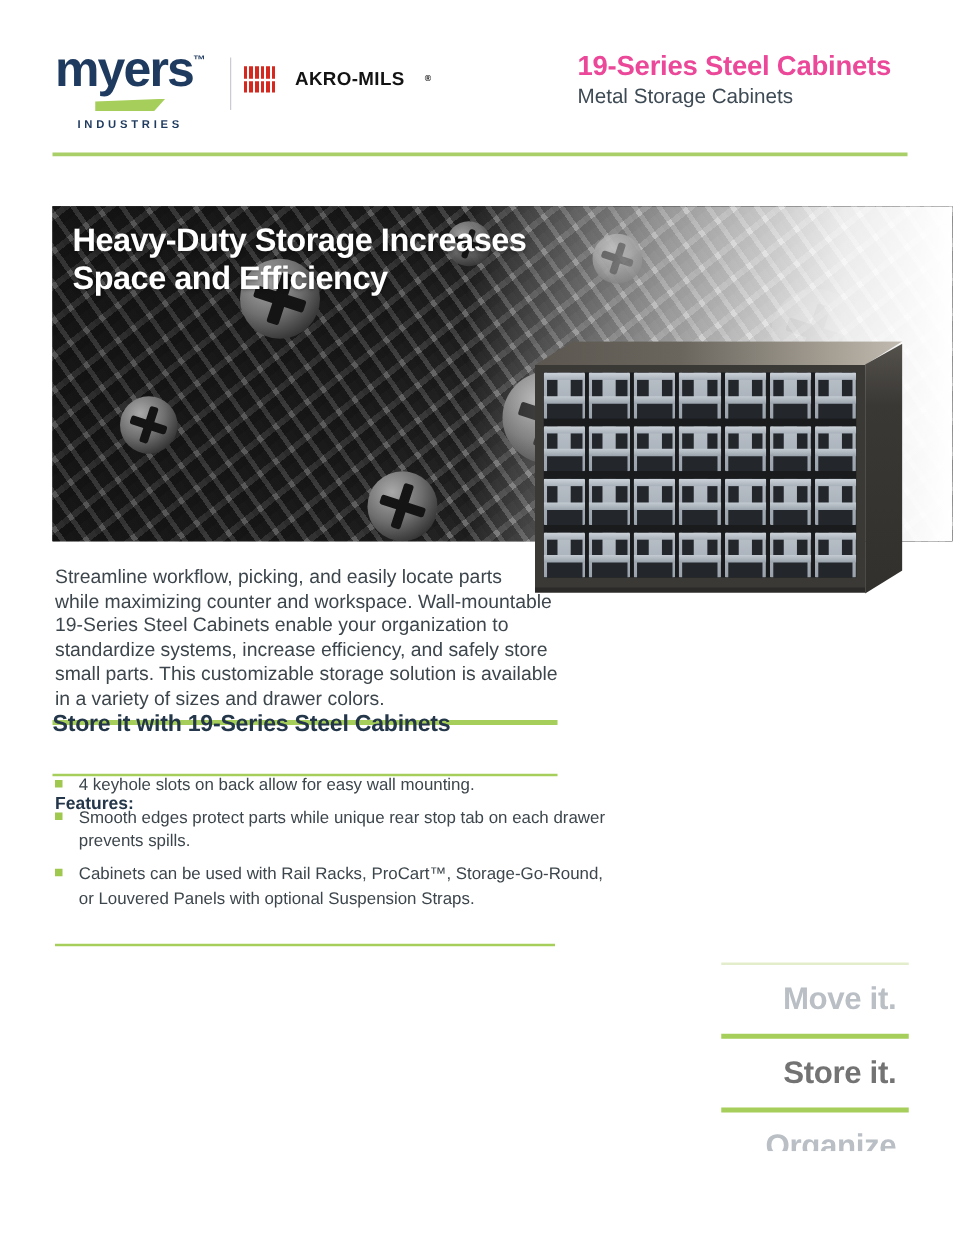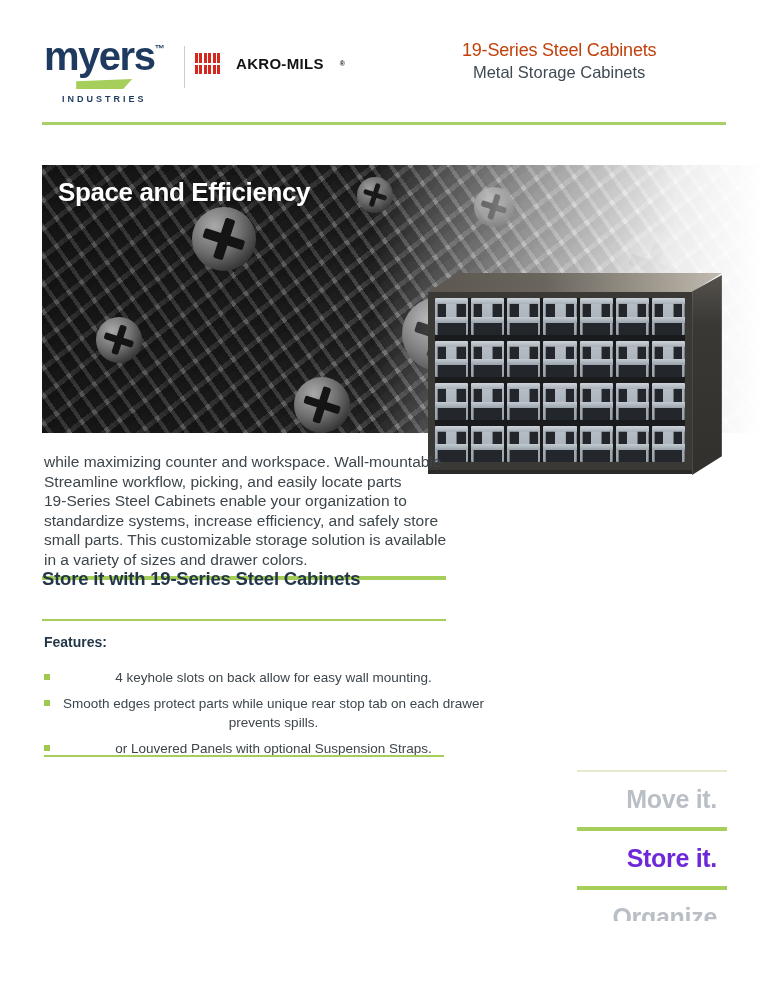--- a/index.html
+++ b/index.html
@@ -14,22 +14,22 @@
   .swoosh{width:56px;height:10px;background:#a6ce5a;clip-path:polygon(0 22%,100% 0,84% 100%,0 100%);}
   .industries{font-size:9px;font-weight:bold;color:#1e3a5f;letter-spacing:3px;}
   .logo-divider{position:absolute;left:184px;top:46px;width:1px;height:42px;background:#c9cdd1;}
   .akro-logo{position:absolute;left:195px;top:53px;display:flex;align-items:center;gap:16px;}
   .akro-icon{width:25px;height:21px;display:grid;grid-template-rows:1fr 1fr;row-gap:2px;}
   .akro-icon div{background:repeating-linear-gradient(90deg,#d5281e 0 3px,#fff 3px 4.5px);}
   .akro-name{font-size:15px;font-weight:bold;color:#131313;letter-spacing:.3px;}
   .akro-reg{font-size:7px;font-weight:bold;color:#131313;vertical-align:7px;}
 
   .header-title{position:absolute;left:462px;top:40px;}
-  .product-title{font-size:18px;font-weight:normal;color:#c2410c;letter-spacing:-.2px;}
-  .product-subtitle{font-size:16.5px;color:#3e4a54;margin-top:2px;text-align:center;}
+  .product-title{font-size:22px;font-weight:bold;color:#ec4899;letter-spacing:-.2px;}
+  .product-subtitle{font-size:16.5px;color:#3e4a54;margin-top:2px;}
 
   .rule-full{position:absolute;left:42px;top:122px;width:684px;height:3px;background:#a9d068;}
 
   
   .hero{position:absolute;left:42px;top:165px;width:720px;height:268px;overflow:hidden;
     background-color:#353535;
     background-image:
       repeating-linear-gradient(55deg, rgba(15,15,15,.55) 0 5px, rgba(130,130,130,.25) 5px 9px, rgba(15,15,15,.45) 9px 16px),
       repeating-linear-gradient(-38deg, rgba(0,0,0,.5) 0 7px, rgba(150,150,150,.22) 7px 12px, rgba(0,0,0,.4) 12px 22px),
       linear-gradient(100deg,#2c2c2c 0%,#3b3b3b 35%,#6e6e6e 60%,#b3b3b3 82%,#e9e9e9 100%);}
@@ -80,33 +80,33 @@
     color:#3d464c;white-space:nowrap;}
 
   
   .sec-rule-thick{position:absolute;left:42px;top:576px;width:404px;height:4px;background:#a6ce5a;}
   .sec-heading{position:absolute;left:42px;top:568px;font-size:18.5px;font-weight:bold;
     color:#24374a;letter-spacing:-.2px;}
   .sec-rule-thin{position:absolute;left:42px;top:619px;width:404px;height:2px;background:#a6ce5a;}
 
   
   .features-label{position:absolute;left:44px;top:634px;font-size:14px;font-weight:bold;color:#24374a;}
-  .features-list{position:absolute;left:44px;top:668px;list-style:none;margin:0;padding:0;text-align:center;}
+  .features-list{position:absolute;left:44px;top:618px;list-style:none;margin:0;padding:0;}
   .features-list li{position:relative;padding-left:19px;font-size:13.5px;line-height:1.42;
     color:#3d464c;margin-bottom:7px;white-space:nowrap;}
   .features-list li::before{content:"";position:absolute;left:0;top:6px;width:6px;height:6px;background:#9fc84e;}
   .features-rule{position:absolute;left:44px;top:755px;width:400px;height:2px;background:#a6ce5a;}
 
   
   .tagline{position:absolute;right:41px;top:770px;width:150px;text-align:right;}
   .t-rule-pale{height:2px;background:#e3edcc;}
   .t-rule-green{height:4px;background:#a6ce5a;}
   .t-text{font-size:25px;font-weight:bold;letter-spacing:-.3px;margin:13px 10px;line-height:1.15;}
   .t-gray{color:#b9bfc5;}
-  .t-dark{color:#6d28d9;}
+  .t-dark{color:#737373;}
 </style>
 </head>
 <body>
 
 <div class="page">
 
   <div class="myers-logo">
     <div>
       <span class="myers-word">myers</span><span class="myers-tm">™</span>
     </div>
@@ -136,20 +136,21 @@
     <div class="screw"></div>
     <div class="screw"></div>
     <div class="screw"></div>
     <div class="screw"></div>
     <div class="screw"></div>
     <div class="screw"></div>
     <div class="screw"></div>
     <div class="screw"></div>
     <div class="hero-fade"></div>
     <div class="hero-title">
+      <div>Heavy-Duty Storage Increases</div>
       <div>Space and Efficiency</div>
     </div>
   </div>
 
   <div class="cabinet">
     <div class="cab-top"></div>
     <div class="cab-side"></div>
     <div class="cab-front">
       <div class="drawer-grid">
           <div class="drawer"></div>
@@ -178,42 +179,43 @@
           <div class="drawer"></div>
           <div class="drawer"></div>
           <div class="drawer"></div>
           <div class="drawer"></div>
           <div class="drawer"></div>
         </div>
     </div>
   </div>
 
   <div class="intro">
+    <div>Streamline workflow, picking, and easily locate parts</div>
     <div>while maximizing counter and workspace. Wall-mountable</div>
-    <div>Streamline workflow, picking, and easily locate parts</div>
     <div>19-Series Steel Cabinets enable your organization to</div>
     <div>standardize systems, increase efficiency, and safely store</div>
     <div>small parts. This customizable storage solution is available</div>
     <div>in a variety of sizes and drawer colors.</div>
   </div>
 
   <div class="sec-rule-thick"></div>
   <div class="sec-heading">Store it with 19-Series Steel Cabinets</div>
   <div class="sec-rule-thin"></div>
 
   <div class="features-label">Features:</div>
   <ul class="features-list">
     <li>
       <div>4 keyhole slots on back allow for easy wall mounting.</div>
     </li>
     <li>
       <div>Smooth edges protect parts while unique rear stop tab on each drawer</div>
       <div>prevents spills.</div>
     </li>
     <li>
+      <div>Cabinets can be used with Rail Racks, ProCart™, Storage-Go-Round,</div>
       <div>or Louvered Panels with optional Suspension Straps.</div>
     </li>
   </ul>
   <div class="features-rule"></div>
 
   <div class="tagline">
     <div class="t-rule-pale"></div>
     <div class="t-text t-gray">Move it.</div>
     <div class="t-rule-green"></div>
     <div class="t-text t-dark">Store it.</div>

